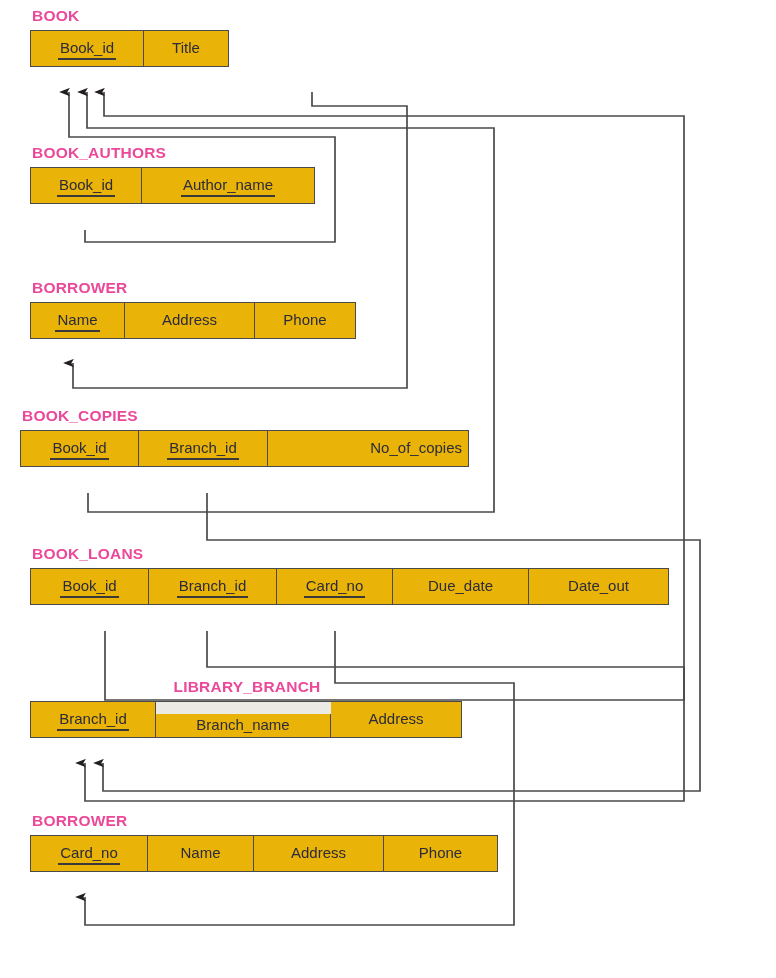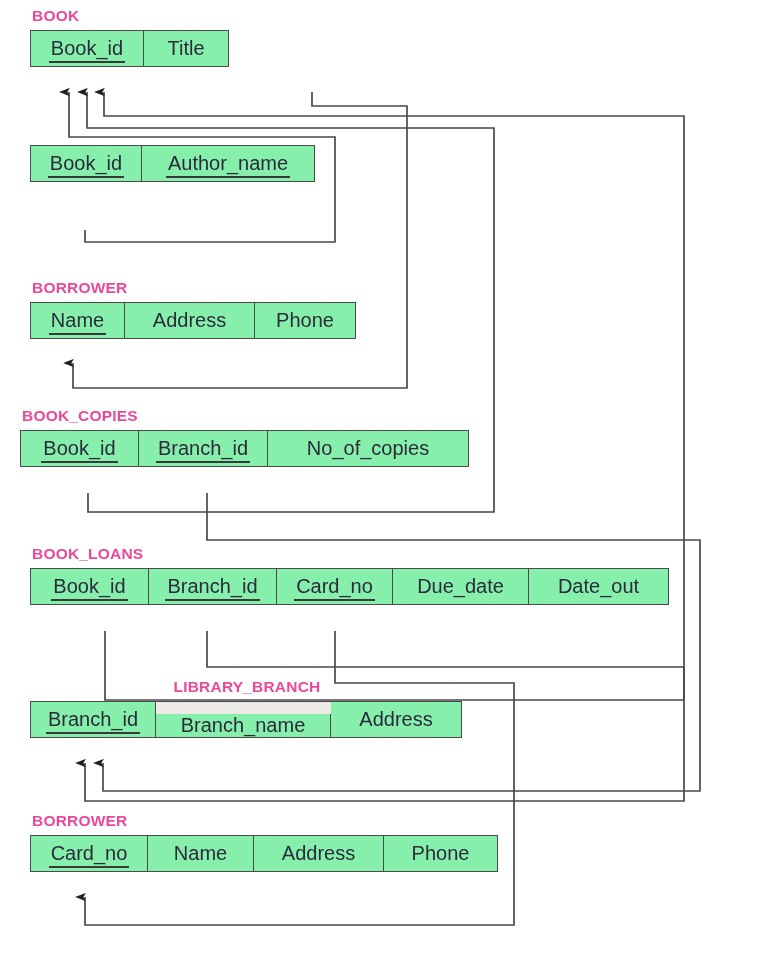--- a/index.html
+++ b/index.html
@@ -53,23 +53,23 @@
     box-sizing: border-box;
     height: 37px;
   }
 
   .attr {
     display: flex;
     align-items: center;
     justify-content: center;
     box-sizing: border-box;
     border-right: 1.3px solid #4a4a4a;
-    font-size: 20px;
+    font-size: 15px;
     color: #2b2b3a;
-    background: #86efac;
+    background: #eab308;
     padding: 0 6px;
     white-space: nowrap;
     position: relative;
   }
   .attr:last-child { border-right: none; }
 
   .attr .label { position: relative; display: inline-block; line-height: 1.05; }
 
   
   .attr.pk .label::after {
@@ -110,20 +110,21 @@
         <div class="attr-row">
           <div class="attr pk" style="width: 113px;">
             <span class="label">Book_id</span>
           </div>
           <div class="attr" style="width: 84px; text-align: center;">
             <span class="label">Title</span>
           </div>
         </div>
       </div>
       <div class="relation" style="left: 30px; top: 145px;">
+        <div class="relation-name">BOOK_AUTHORS</div>
         <div class="attr-row">
           <div class="attr pk" style="width: 111px;">
             <span class="label">Book_id</span>
           </div>
           <div class="attr pk" style="width: 172px;">
             <span class="label">Author_name</span>
           </div>
         </div>
       </div>
       <div class="relation" style="left: 30px; top: 280px;">
@@ -142,21 +143,21 @@
       </div>
       <div class="relation" style="left: 20px; top: 408px;">
         <div class="relation-name">BOOK_COPIES</div>
         <div class="attr-row">
           <div class="attr pk" style="width: 118px;">
             <span class="label">Book_id</span>
           </div>
           <div class="attr pk" style="width: 129px;">
             <span class="label">Branch_id</span>
           </div>
-          <div class="attr" style="width: 200px;">
+          <div class="attr" style="width: 200px; justify-content: flex-end;">
             <span class="label">No_of_copies</span>
           </div>
         </div>
       </div>
       <div class="relation" style="left: 30px; top: 546px;">
         <div class="relation-name">BOOK_LOANS</div>
         <div class="attr-row">
           <div class="attr pk" style="width: 118px;">
             <span class="label">Book_id</span>
           </div>

